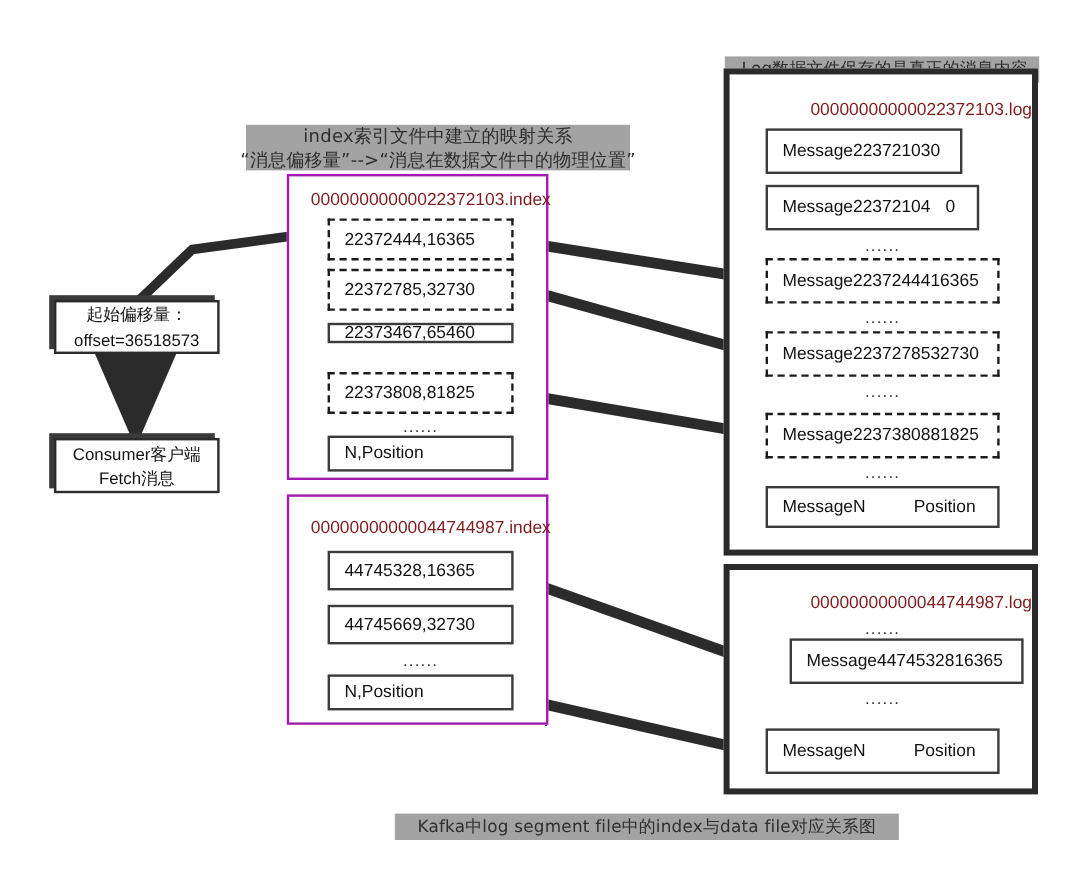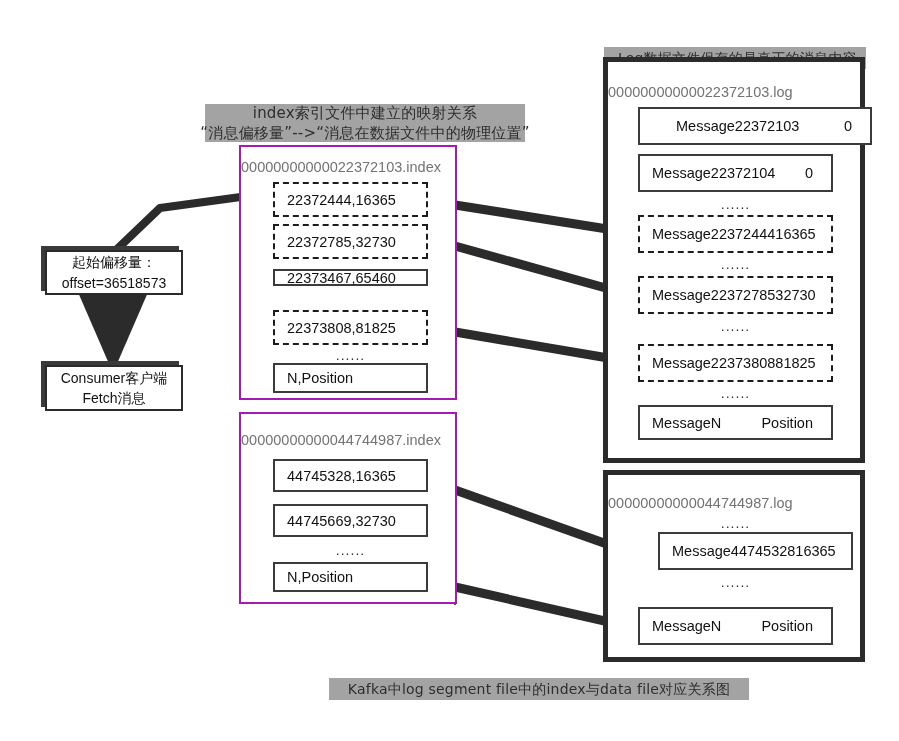--- a/index.html
+++ b/index.html
@@ -76,22 +76,22 @@
     justify-content: center;
     font-size: 14px;
     color: #111;
     line-height: 1.45;
     text-align: center;
   }
 
   .file-title {
     position: absolute;
     font-size: 14.5px;
-    color: #737373;
-    text-align: left;
+    color: #7f1d1d;
+    text-align: right;
     white-space: nowrap;
   }
   .dots {
     position: absolute;
     font-size: 14px;
     color: #333;
     text-align: center;
     letter-spacing: 1px;
   }
 
@@ -211,25 +211,25 @@
     </div>
     <div class="dots" style="left:32px; top:128px; width:155px;">......</div>
     <div class="box" style="left:32px; top:148px; width:155px; height:30px;">
       <span class="lbl">N,Position</span>
     </div>
   </div>
 
   <div class="abs panel-dark" style="left:603px; top:57px; width:262px; height:406px;">
     <div class="file-title" style="left:0; top:22px; width:252px;">00000000000022372103.log</div>
 
-    <div class="box" style="left:30px; top:45px; width:234px; height:38px;padding-left:24px;">
+    <div class="box" style="left:30px; top:45px; width:164px; height:38px;">
       <span class="lbl">Message22372103</span>
       <span class="rgt">0</span>
     </div>
-    <div class="box" style="left:30px; top:92px; width:195px; height:38px;">
+    <div class="box" style="left:30px; top:92px; width:178px; height:38px;">
       <span class="lbl">Message22372104</span>
       <span class="rgt">0</span>
     </div>
     <div class="dots" style="left:30px; top:134px; width:195px;">......</div>
 
     <div class="box dashed" style="left:30px; top:153px; width:195px; height:38px;">
       <span class="lbl">Message22372444</span>
       <span class="rgt">16365</span>
     </div>
     <div class="dots" style="left:30px; top:194px; width:195px;">......</div>

